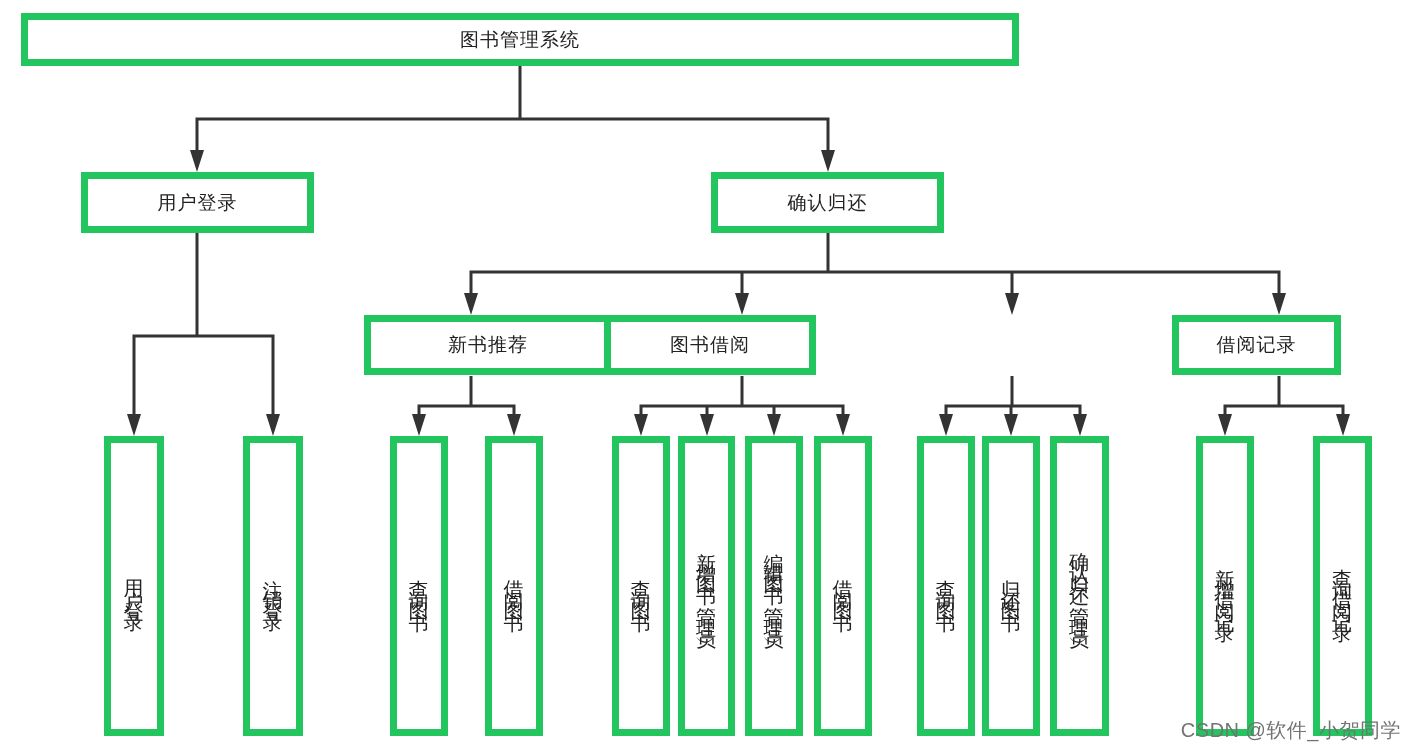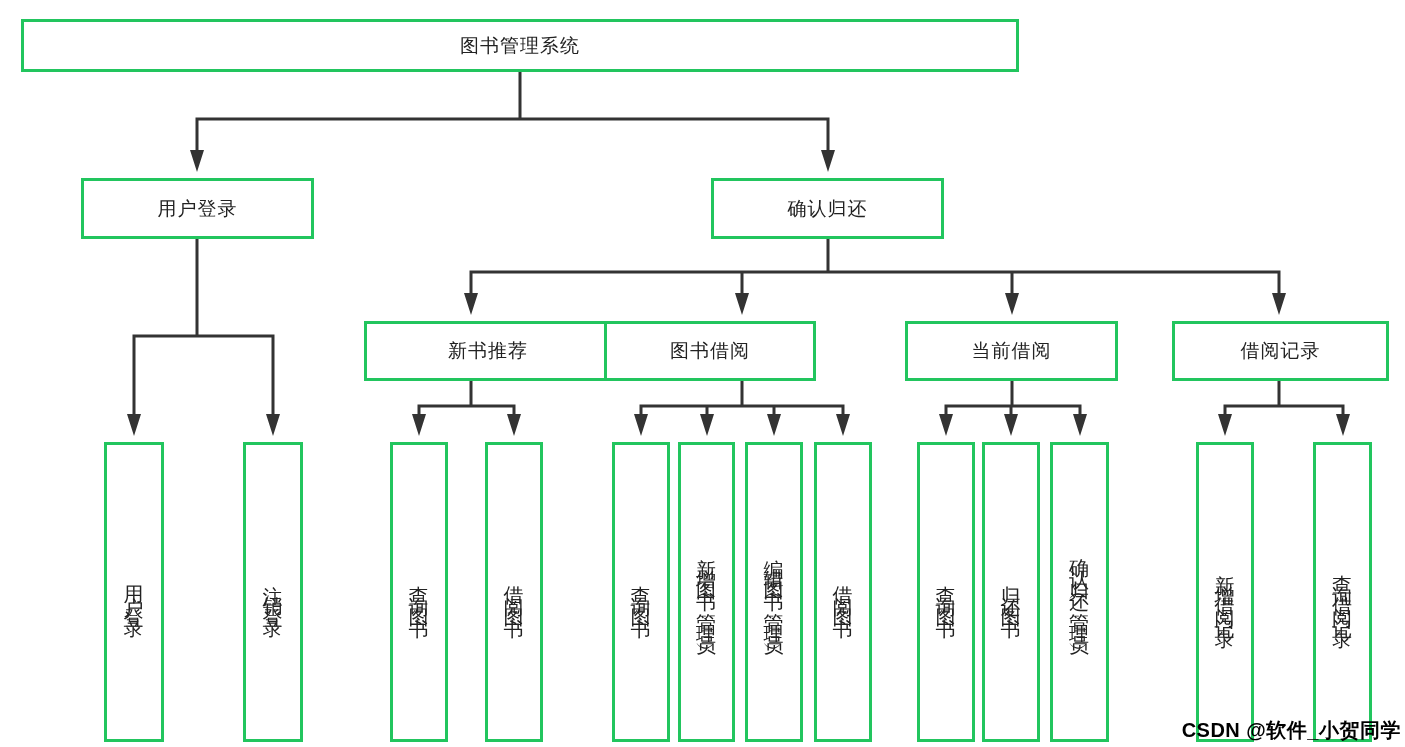--- a/index.html
+++ b/index.html
@@ -4,31 +4,31 @@
 <style>
   html,body { margin:0; padding:0; background:#fff; }
   .canvas {
     position:relative; width:1405px; height:747px; background:#ffffff;
     overflow:hidden;
     font-family:"Liberation Sans","DejaVu Sans",sans-serif;
   }
   .connectors { position:absolute; left:0; top:0; z-index:0; }
   .box {
     position:absolute; box-sizing:border-box; background:#ffffff;
-    border:3px solid #22c55e; color:#222222; z-index:1;
-    display:flex; align-items:center; justify-content:center;margin-top:6px;
+    border:7px solid #22c55e; color:#222222; z-index:1;
+    display:flex; align-items:center; justify-content:center;
   }
   .box.h { font-size:19px; letter-spacing:1px; white-space:nowrap; }
   .box.v .vtext {
     writing-mode:vertical-rl; text-orientation:mixed;
     font-size:20px; line-height:1; letter-spacing:11px;
   }
   .watermark {
     position:absolute; right:4px; bottom:3px; z-index:3;
-    font-size:20px; color:#000000; letter-spacing:0.5px; white-space:nowrap;font-weight:bold;
+    font-size:20px; color:#737373; letter-spacing:0.5px; white-space:nowrap;
   }
 </style>
 </head>
 <body>
 
 <div class="canvas">
 
   <svg class="connectors" width="1405" height="747" viewBox="0 0 1405 747">
     <path fill="none" stroke="#333333" stroke-width="3" d="
       M520 66 V119
@@ -63,22 +63,21 @@
       M1218 414 H1232 L1225 436 Z  M1336 414 H1350 L1343 436 Z"></path>
   </svg>
 
   <div class="box h" style="left:21px;top:13px;width:998px;height:53px">图书管理系统</div>
 
   <div class="box h" style="left:81px;top:172px;width:233px;height:61px">用户登录</div>
   <div class="box h" style="left:711px;top:172px;width:233px;height:61px">确认归还</div>
 
   <div class="box h" style="left:364px;top:315px;width:248px;height:60px">新书推荐</div>
   <div class="box h" style="left:604px;top:315px;width:212px;height:60px">图书借阅</div>
-  <div class="box h" style="left:905px;top:315px;width:213px;height:60px">当前借阅</div>
-  <div class="box h" style="left:1172px;top:315px;width:217px;height:60px">借阅记录</div>
+  <div class="box h" style="left:1172px;top:315px;width:169px;height:60px">借阅记录</div>
 
   <div class="box v" style="left:104px;top:436px;width:60px;height:300px">
     <span class="vtext">用户登录</span>
     </div>
   <div class="box v" style="left:243px;top:436px;width:60px;height:300px">
     <span class="vtext">注销登录</span>
     </div>
 
   <div class="box v" style="left:390px;top:436px;width:58px;height:300px">
     <span class="vtext">查询图书</span>

